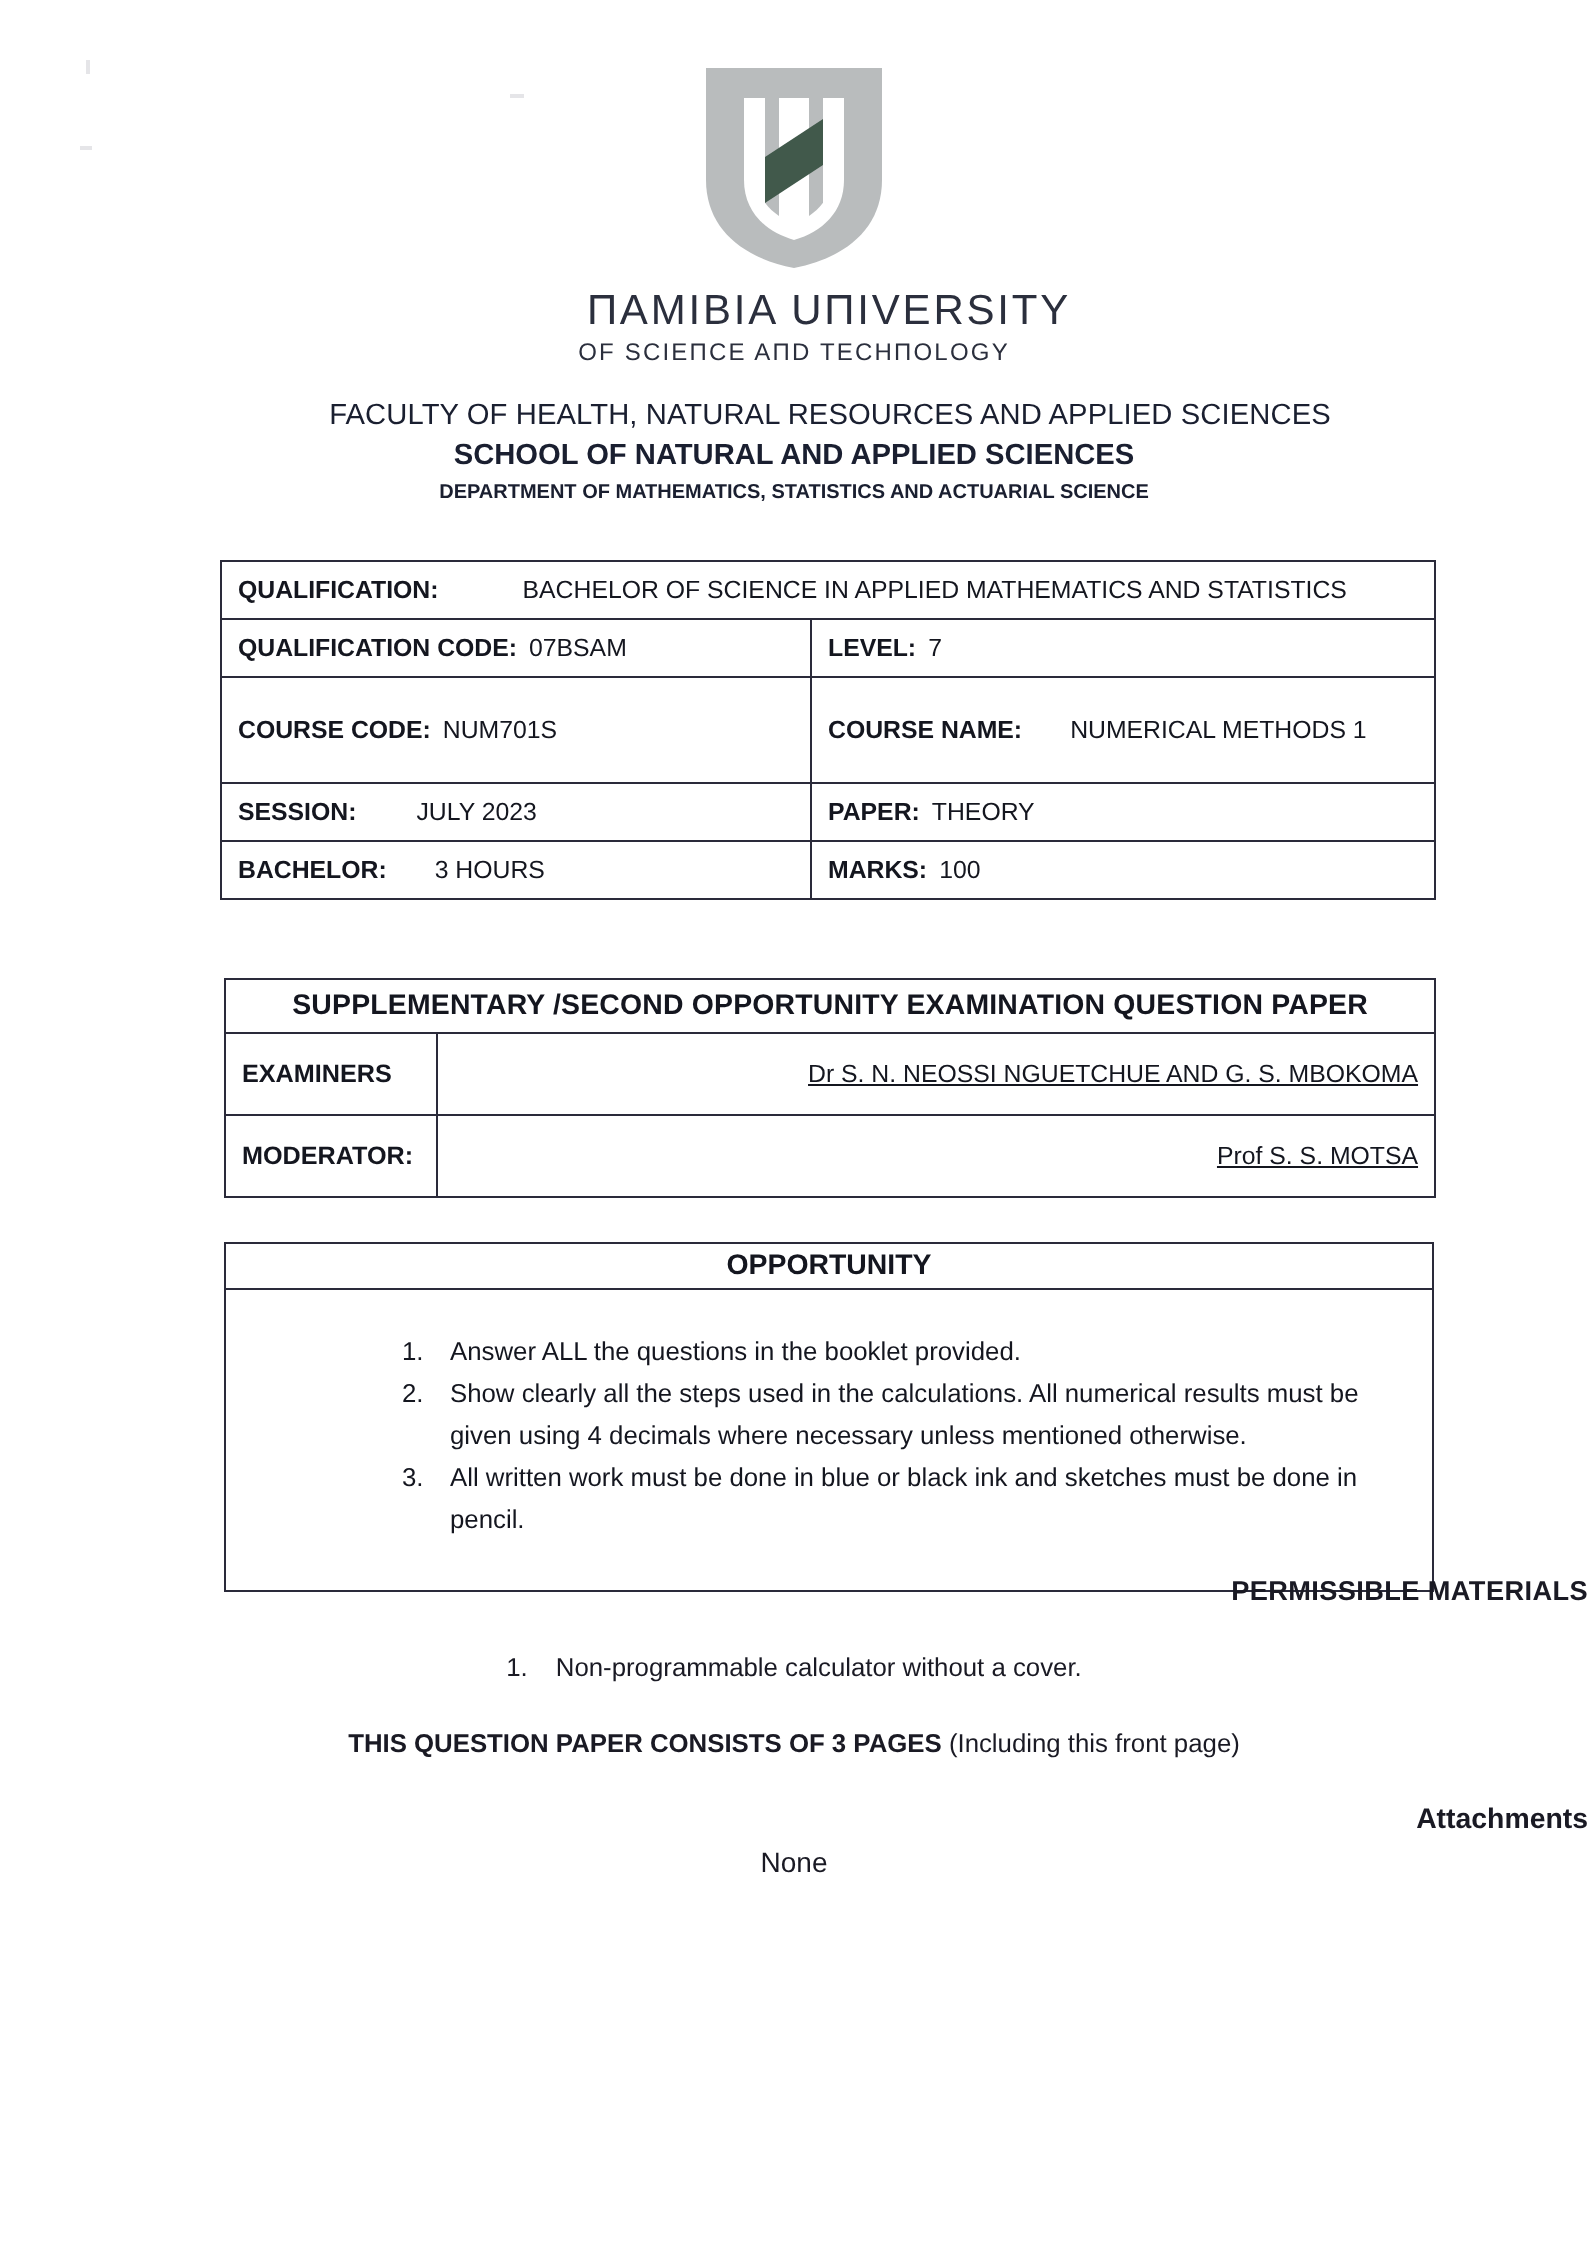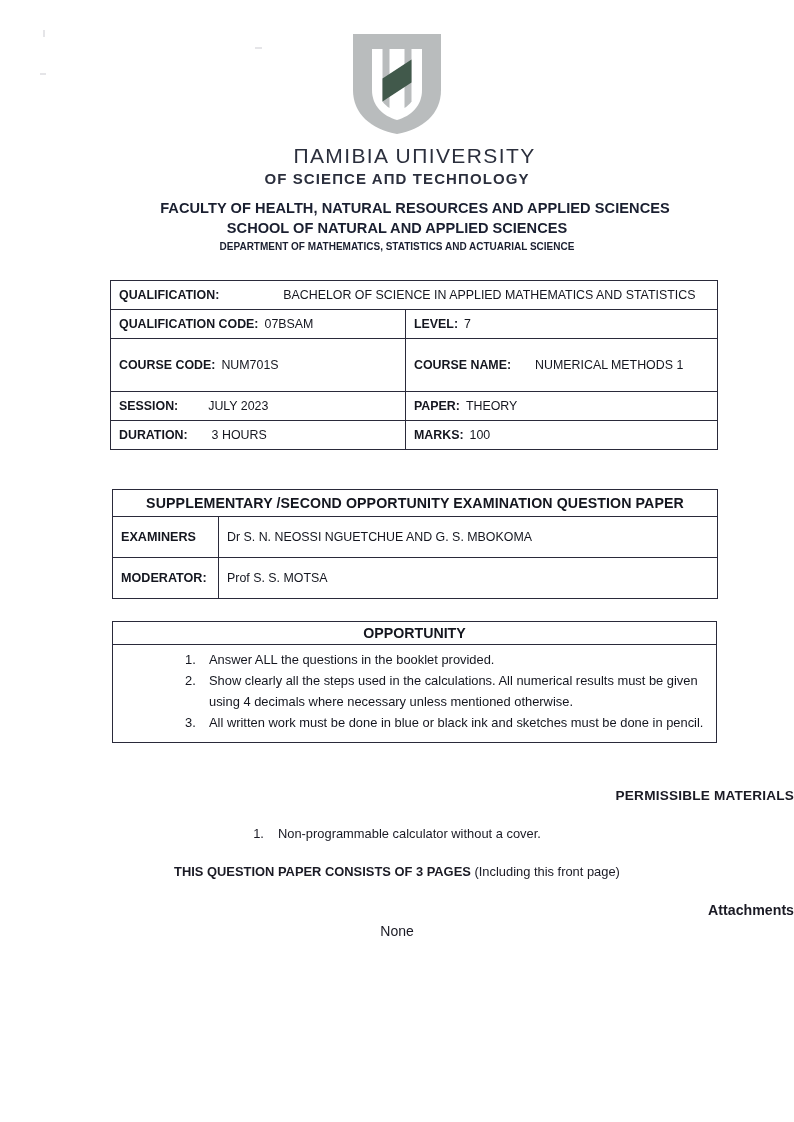--- a/index.html
+++ b/index.html
@@ -43,40 +43,40 @@
   }
   .wordmark .line1 {
     font-size: 21px;
     letter-spacing: 1.4px;
     font-weight: 400;
     line-height: 1.12;
     white-space: nowrap;
     margin-left: 35px;
   }
   .wordmark .line2 {
-    font-size: 15px;
+    font-size: 12px;
     letter-spacing: 1.1px;
-    font-weight: 700;
+    font-weight: 400;
     line-height: 1.15;
     margin-top: 2px;
     white-space: nowrap;
   }
 
   
   .headings {
     position: absolute;
     top: 199px;
     left: 0;
     right: 0;
     text-align: center;
     color: #1a1f30;
   }
   .headings .h-fac {
     font-size: 14.6px;
-    font-weight: bold;
+    font-weight: normal;
     line-height: 1.36;
     letter-spacing: 0.05px;
     margin-left: 36px;
   }
   .headings .h-school {
     font-size: 14.6px;
     font-weight: bold;
     line-height: 1.36;
   }
   .headings .h-dept {
@@ -105,21 +105,21 @@
 
   
   #info-table {
     top: 280px;
     left: 110px;
     width: 607px;
   }
   #info-table td { height: 28px; }
   #info-table .tall td { height: 52px; }
   #info-table .ind { display: inline-block; }
-  .gap-qual { margin-left: 64px; }
+  .gap-qual { margin-left: 42px; }
   .gap-sm { margin-left: 6px; }
   .gap-md { margin-left: 24px; }
   .gap-lg { margin-left: 30px; }
 
   
   #exam-table {
     top: 489px;
     left: 112px;
     width: 605px;
   }
@@ -130,39 +130,39 @@
     font-size: 14.2px;
     height: 26px;
     letter-spacing: 0.1px;
   }
   #exam-table .side {
     font-weight: bold;
     font-size: 12.6px;
     height: 40px;
     width: 106px;
   }
-  #exam-table .mid { text-align: left; }
+  #exam-table .mid { text-align: right; text-decoration: underline; }
 
   
   #instr-table {
     top: 621px;
     left: 112px;
     width: 605px;
   }
   #instr-table .hdr {
     text-align: center;
     font-weight: bold;
     font-size: 14.2px;
     height: 22px;
   }
   #instr-table .body-cell {
     padding: 5px 10px 8px 10px;
   }
   ol.instr {
-    margin: 0;
+    margin: 16px;
     padding: 0 0 0 62px;
     list-style: none;
     counter-reset: instr;
   }
   ol.instr li {
     counter-increment: instr;
     position: relative;
     font-size: 12.9px;
     line-height: 1.62;
     color: #14161f;
@@ -285,21 +285,21 @@
       <tr>
         <td>
           <span class="lbl">SESSION:</span><span class="val ind gap-lg">JULY 2023</span>
         </td>
         <td>
           <span class="lbl">PAPER:</span><span class="val ind gap-sm">THEORY</span>
         </td>
       </tr>
       <tr>
         <td>
-          <span class="lbl">DURATION:</span><span class="val ind gap-md">3 HOURS</span>
+          <span class="lbl">BACHELOR:</span><span class="val ind gap-md">3 HOURS</span>
         </td>
         <td>
           <span class="lbl">MARKS:</span><span class="val ind gap-sm">100</span>
         </td>
       </tr>
     </tbody>
   </table>
 
   <table class="tbl" id="exam-table">
     <colgroup>

